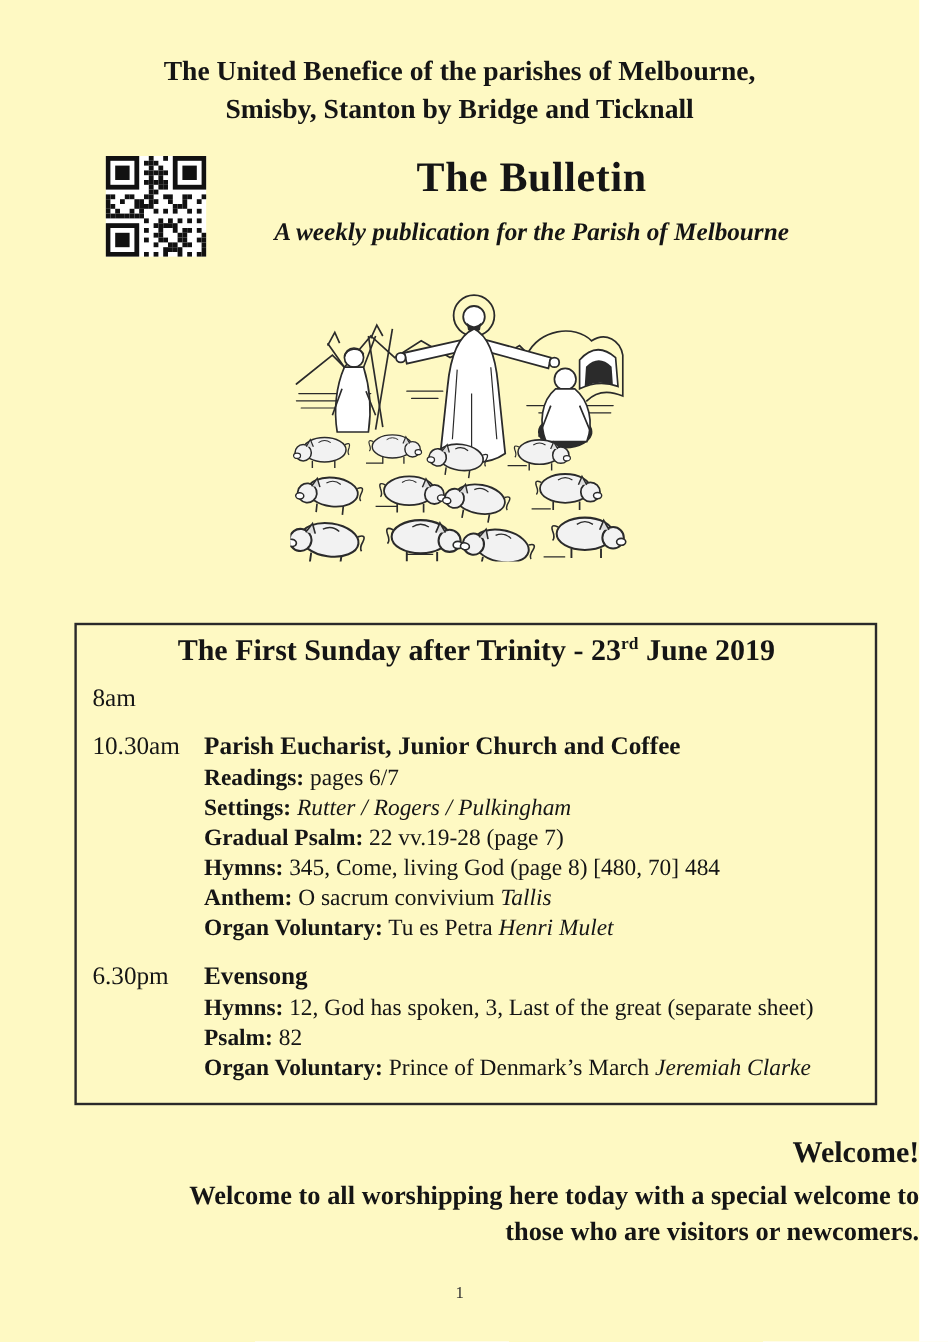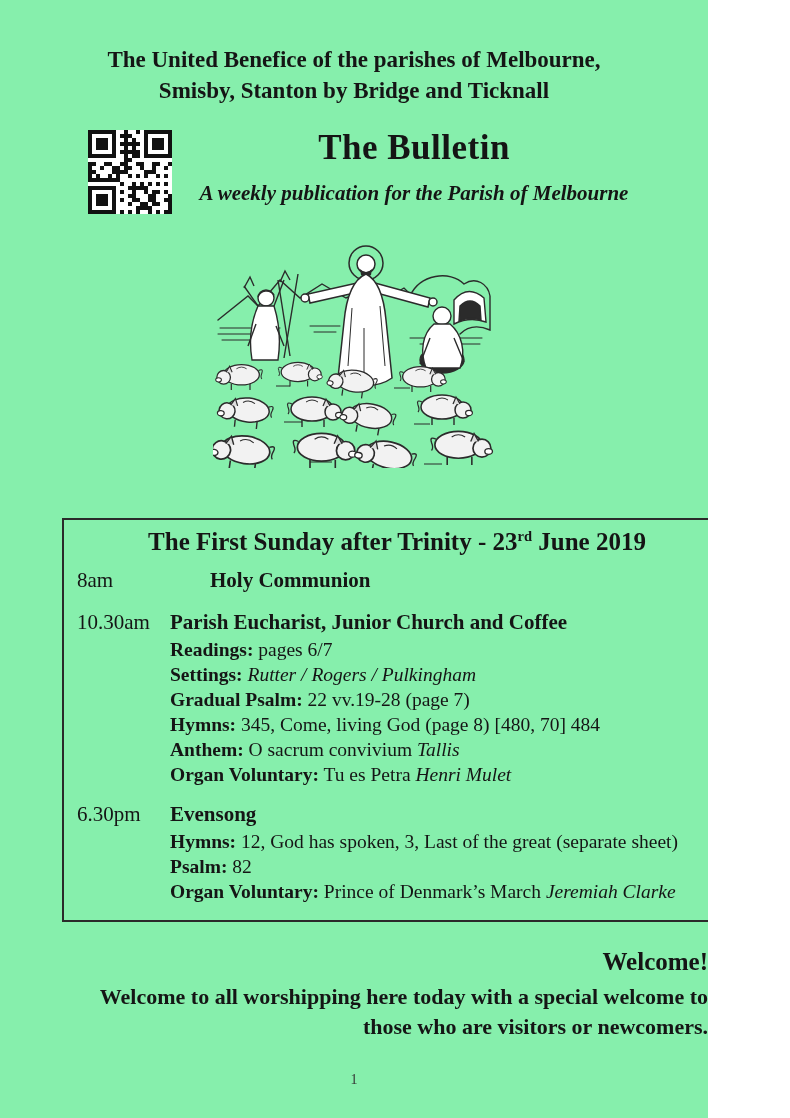--- a/index.html
+++ b/index.html
@@ -1,19 +1,19 @@
 <!DOCTYPE html>
 <html><head>
 <meta charset="utf-8">
 <style>
   html,body{margin:0;padding:0;background:#ffffff;}
   .page{
     position:relative;
-    width:708px;height:1118px;
-    background:#86efac;
+    width:766px;height:1118px;
+    background:#fef9c3;
     color:#151515;
     font-family:"Liberation Serif","DejaVu Serif",serif;
     overflow:hidden;
   }
   
   .header{
     padding-top:44px;
     text-align:center;
     font-weight:bold;
     font-size:23px;
@@ -278,23 +278,20 @@
     </svg>
   </div>
 
   <div class="service-box">
     <div class="box-heading">
       <span>The First Sunday after Trinity - 23</span><sup>rd</sup><span> June 2019</span>
     </div>
 
     <div class="service first">
       <div class="time">8am</div>
-      <div class="service-content">
-        <div class="service-title">Holy Communion</div>
-      </div>
     </div>
 
     <div class="service">
       <div class="time">10.30am</div>
       <div class="service-content">
         <div class="service-title">Parish Eucharist, Junior Church and Coffee</div>
         <div class="detail"><b>Readings:</b><span> pages 6/7</span><i></i></div>
         <div class="detail"><b>Settings:</b><span></span><i> Rutter / Rogers / Pulkingham</i></div>
         <div class="detail"><b>Gradual Psalm:</b><span> 22 vv.19-28 (page 7)</span><i></i></div>
         <div class="detail"><b>Hymns:</b><span> 345, Come, living God (page 8) [480, 70] 484</span><i></i></div>

